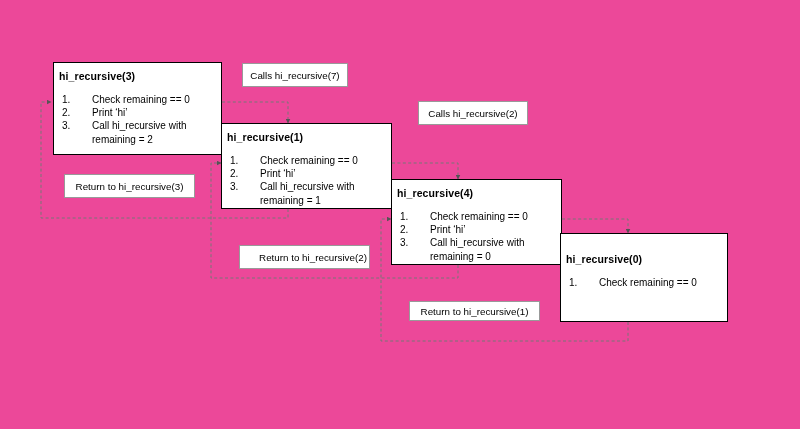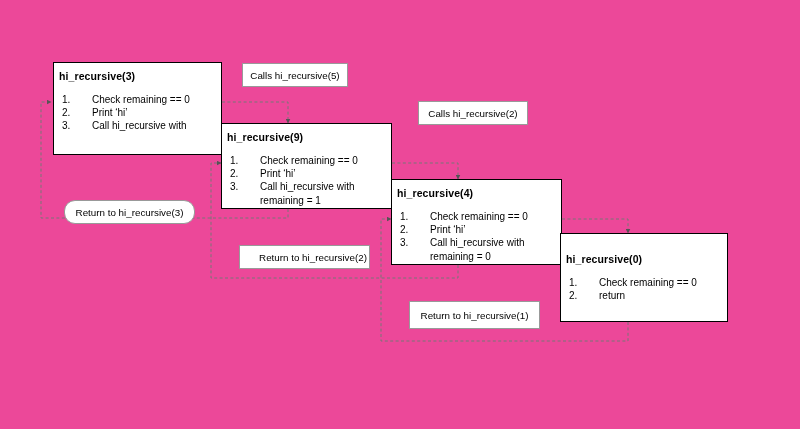--- a/index.html
+++ b/index.html
@@ -105,25 +105,26 @@
   <div class="frame-title" style="left:59px; top:70px;">hi_recursive(3)</div>
   <div class="frame-steps" style="left:62px; top:93px;">
     <span class="step-row">
       <span class="step-num">1.</span><span>Check remaining == 0</span>
     </span>
     <span class="step-row">
       <span class="step-num">2.</span><span>Print ‘hi’</span>
     </span>
     <span class="step-row">
       <span class="step-num">3.</span><span>Call hi_recursive with</span>
+      <span class="step-cont">remaining = 2</span>
     </span>
   </div>
 
   <div class="frame-box" style="left:221px; top:123px; width:171px; height:86px;"></div>
-  <div class="frame-title" style="left:227px; top:131px;">hi_recursive(9)</div>
+  <div class="frame-title" style="left:227px; top:131px;">hi_recursive(1)</div>
   <div class="frame-steps" style="left:230px; top:154px;">
     <span class="step-row">
       <span class="step-num">1.</span><span>Check remaining == 0</span>
     </span>
     <span class="step-row">
       <span class="step-num">2.</span><span>Print ‘hi’</span>
     </span>
     <span class="step-row">
       <span class="step-num">3.</span><span>Call hi_recursive with</span>
       <span class="step-cont">remaining = 1</span>
@@ -144,29 +145,26 @@
       <span class="step-cont">remaining = 0</span>
     </span>
   </div>
 
   <div class="frame-box" style="left:560px; top:233px; width:168px; height:89px;"></div>
   <div class="frame-title" style="left:566px; top:253px;">hi_recursive(0)</div>
   <div class="frame-steps" style="left:569px; top:276px;">
     <span class="step-row">
       <span class="step-num">1.</span><span>Check remaining == 0</span>
     </span>
-    <span class="step-row">
-      <span class="step-num">2.</span><span>return</span>
-    </span>
   </div>
 
-  <div class="tag-box" style="left:242px; top:63px; width:106px; height:24px;">Calls hi_recursive(5)</div>
+  <div class="tag-box" style="left:242px; top:63px; width:106px; height:24px;">Calls hi_recursive(7)</div>
 
   <div class="tag-box" style="left:418px; top:101px; width:110px; height:24px;">Calls hi_recursive(2)</div>
 
 
-  <div class="tag-box" style="left:64px; top:200px; width:131px; height:24px;border-radius:11px;">Return to hi_recursive(3)</div>
+  <div class="tag-box" style="left:64px; top:174px; width:131px; height:24px;">Return to hi_recursive(3)</div>
 
   <div class="tag-box" style="left:239px; top:245px; width:131px; height:24px;padding-left:17px;">Return to hi_recursive(2)</div>
 
-  <div class="tag-box" style="left:409px; top:301px; width:131px; height:28px;">Return to hi_recursive(1)</div>
+  <div class="tag-box" style="left:409px; top:301px; width:131px; height:20px;">Return to hi_recursive(1)</div>
 
 </div>
 
 </body></html>

